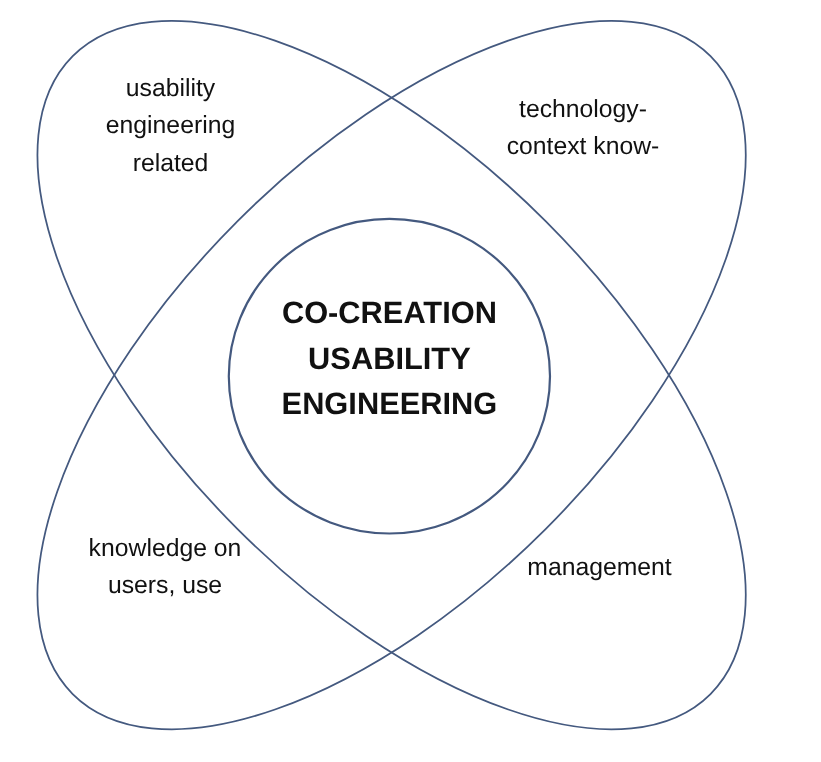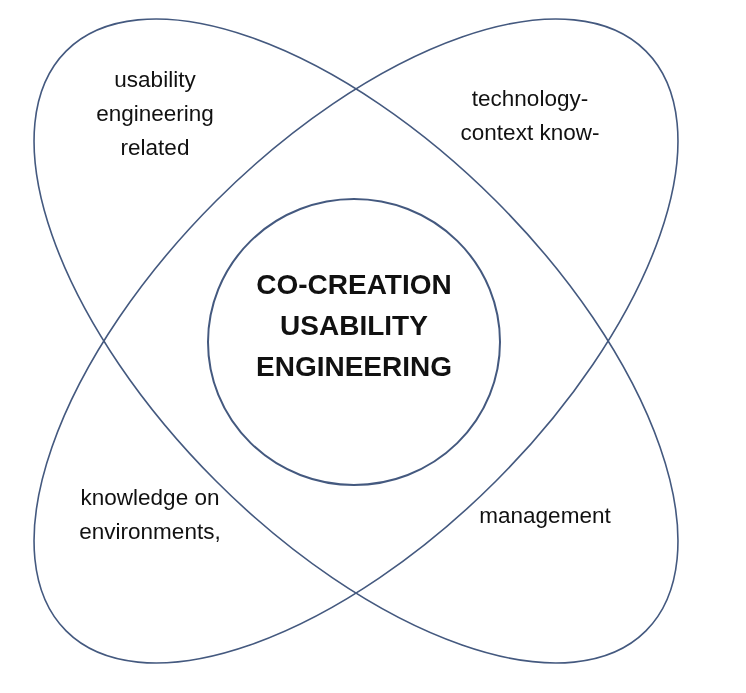--- a/index.html
+++ b/index.html
@@ -26,21 +26,21 @@
   <span>related</span>
 </div>
 
 <div class="label" style="left:440px; top:82px; width:180px;">
   <span>technology-</span>
   <span>context know-</span>
 </div>
 
 <div class="label" style="left:50px; top:465px; width:200px;margin-top:16px;">
   <span>knowledge on</span>
-  <span>environments,</span>
+  <span>users, use</span>
 </div>
 
 <div class="label" style="left:455px; top:499px; width:180px;">
   <span>management</span>
 </div>
 
 <div class="center-label" style="left:224px; top:264px; width:260px;">
   <span>CO-CREATION</span>
   <span>USABILITY</span>
   <span>ENGINEERING</span>

